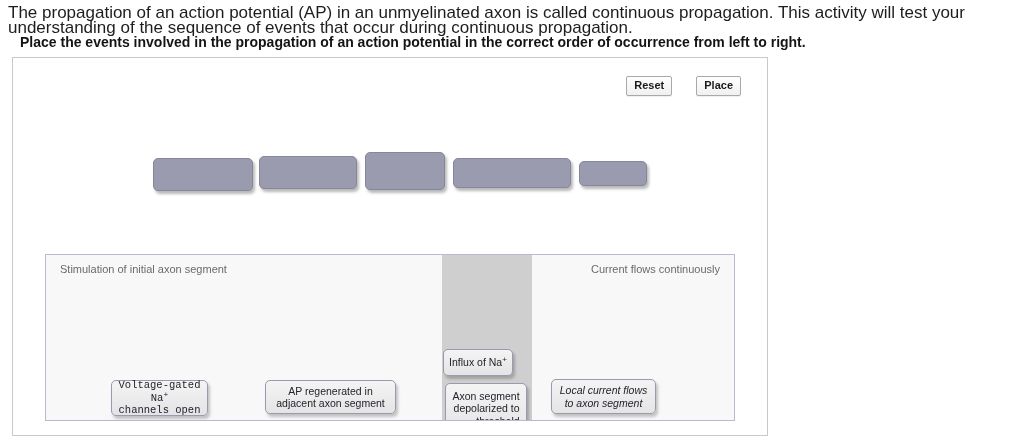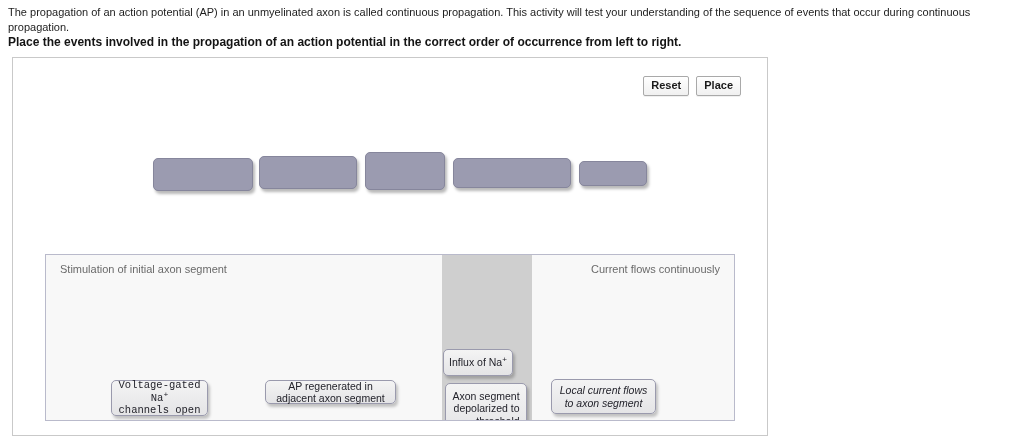--- a/index.html
+++ b/index.html
@@ -16,30 +16,30 @@
     position: relative;
     overflow: hidden;
   }
 
   
   .intro {
     position: absolute;
     left: 8px;
     top: 5px;
     width: 980px;
-    font-size: 11px;
+    font-size: 17px;
     line-height: 15px;
     color: #1d1d1d;
   }
   .prompt {
     position: absolute;
-    left: 8px;
+    left: 20px;
     top: 35px;
     width: 980px;
-    font-size: 12px;
+    font-size: 14px;
     line-height: 15px;
     font-weight: bold;
     color: #141414;
   }
 
   
   .activity {
     position: absolute;
     left: 12px;
     top: 57px;
@@ -49,21 +49,21 @@
     background: #ffffff;
     box-sizing: border-box;
   }
 
   
   .toolbar {
     position: absolute;
     right: 26px;
     top: 18px;
     display: flex;
-    gap: 7px;
+    gap: 24px;
   }
   .tool-btn {
     font-family: "Liberation Sans", sans-serif;
     font-size: 11px;
     font-weight: bold;
     color: #1a1a1a;
     background: linear-gradient(#ffffff, #f0f0f0);
     border: 1px solid #a9a9a9;
     border-radius: 2px;
     padding: 2px 7px 3px 7px;
@@ -164,21 +164,21 @@
       <div class="slot" style="left: 440px; top: 100px; width: 118px; height: 30px;"></div>
       <div class="slot" style="left: 566px; top: 103px; width: 68px; height: 25px;"></div>
     </div>
 
   <div class="bank">
     <div class="bank-band" id="bank-band" style="left: 396px; width: 90px;"></div>
     <div class="bank-header left">Stimulation of initial axon segment</div>
     <div class="bank-header right">Current flows continuously</div>
     <div id="tiles">
         <div class="tile" style="left: 65px; top: 125px; width: 97px; height: 36px; font-family: Liberation Mono, monospace;"><div>Voltage-gated Na<sup>+</sup><br>channels open</div></div>
-        <div class="tile" style="left: 219px; top: 125px; width: 131px; height: 24px;"><div>AP regenerated in<br>adjacent axon segment</div></div>
+        <div class="tile" style="left: 219px; top: 125px; width: 131px; height: 34px;"><div>AP regenerated in<br>adjacent axon segment</div></div>
         <div class="tile" style="left: 397px; top: 94px; width: 70px; height: 27px;"><div>Influx of Na<sup>+</sup></div></div>
         <div class="tile" style="left: 399px; top: 128px; width: 82px; height: 51px; text-align: right;"><div>Axon segment<br>depolarized to
 threshold</div></div>
         <div class="tile" style="left: 505px; top: 124px; width: 105px; height: 35px; font-style: italic;"><div>Local current flows<br>to axon segment</div></div>
       </div>
   </div>
 
 </div>
 
 </body></html>

